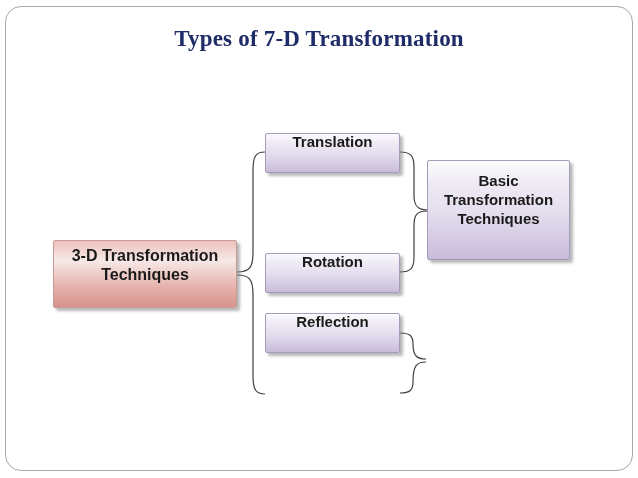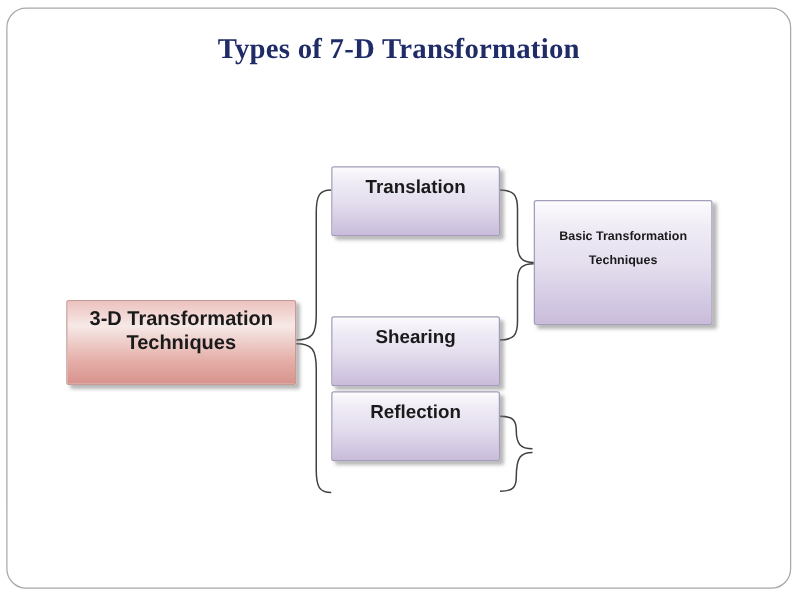--- a/index.html
+++ b/index.html
@@ -62,32 +62,32 @@
   .lavender{
     background:linear-gradient(180deg,#fcfbfd 0%,#efebf5 22%,#e4deee 52%,#c9bcdb 100%);
     border:1px solid var(--item-border);
   }
   .root-node{
     left:53px;top:240px;width:184px;height:68px;
     font-size:16px;line-height:19px;
     padding:0 8px 18px 8px;
   }
   .item-node{
-    left:265px;width:135px;height:56px;
+    left:265px;width:135px;height:40px;
     font-size:15px;
     padding-bottom:24px;
   }
   .i0{top:133px}
   .i1{top:193px}
   .i2{top:253px}
   .i3{top:313px}
   .i4{top:373px}
   .group-node{
     width:143px;height:100px;
-    font-size:10px;line-height:19px;
+    font-size:15px;line-height:19px;
     padding:0 10px 22px 10px;
   }
   .g0{left:427px;top:160px}
   .g1{left:426px;top:310px}
 </style>
 </head>
 <body>
 
 <div class="slide">
 
@@ -102,21 +102,21 @@
     <path d="M 400 272 C 411 272 414 268 414 257 L 414 225 C 414 214 418 211 427 211"></path>
     <path d="M 400 333 C 410 333 413 336 413 344 C 413 356 417 359 426 359"></path>
     <path d="M 400 393 C 410 393 413 390 413 382 C 413 365 417 362 426 362"></path>
   </svg>
 
   <div class="node pink root-node">3-D Transformation Techniques</div>
 
   <div class="node lavender item-node i0">Translation</div>
 
 
-  <div class="node lavender item-node i2">Shearing</div>
+  <div class="node lavender item-node i2">Rotation</div>
 
   <div class="node lavender item-node i3">Reflection</div>
 
 
   <div class="node lavender group-node g0">Basic Transformation Techniques</div>
 
 
 </div>
 
 </body></html>

